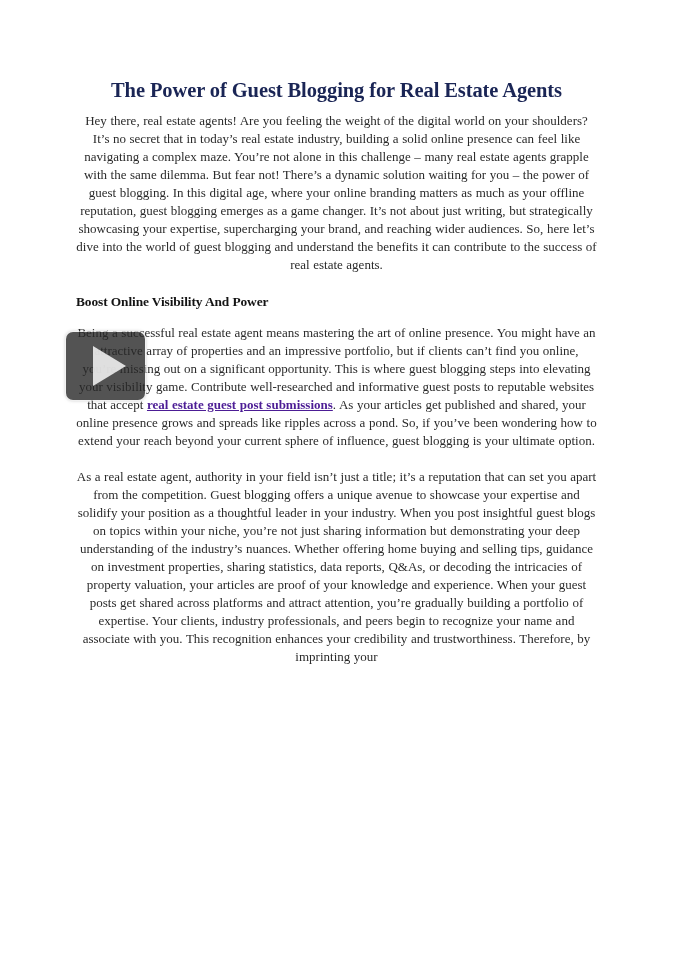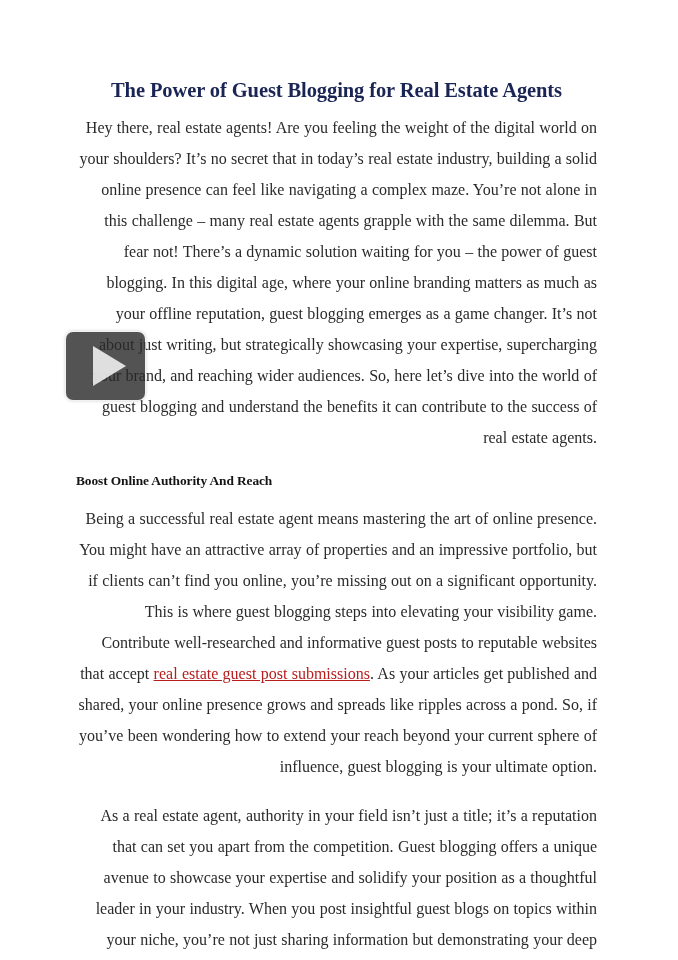--- a/index.html
+++ b/index.html
@@ -38,41 +38,41 @@
     line-height: 1.25;
     color: #1a2555;
     letter-spacing: -0.1px;
     margin: 0 0 8px 0;
     text-align: center;
     white-space: nowrap;
   }
 
   p.para {
     font-family: "Liberation Serif", "DejaVu Serif", serif;
-    font-size: 16px;
-    line-height: 31px;
+    font-size: 13px;
+    line-height: 18px;
     color: #2a2a2a;
     margin: 0 0 18px 0;
-    text-align: right;
+    text-align: center;
     word-spacing: 0.3px;
   }
 
   h2.section-heading {
     font-family: "Liberation Serif", "DejaVu Serif", serif;
     font-size: 13.4px;
     font-weight: bold;
     line-height: 20px;
     color: #141414;
     margin: 0 0 12px 0;
     letter-spacing: -0.1px;
   }
 
   a.inline-link {
-    color: #b91c1c;
-    font-weight: normal;
+    color: #4c1d95;
+    font-weight: bold;
     text-decoration: underline;
   }
 
   
   .video-overlay {
     position: absolute;
     left: 66px;
     top: 332px;
     width: 79px;
     height: 68px;
@@ -99,21 +99,21 @@
 <body>
 
 <div class="page">
 
   <div class="doc-body">
 
     <h1 class="doc-title">The Power of Guest Blogging for Real Estate Agents</h1>
 
     <p class="para">Hey there, real estate agents! Are you feeling the weight of the digital world on your shoulders? It’s no secret that in today’s real estate industry, building a solid online presence can feel like navigating a complex maze. You’re not alone in this challenge – many real estate agents grapple with the same dilemma. But fear not! There’s a dynamic solution waiting for you – the power of guest blogging. In this digital age, where your online branding matters as much as your offline reputation, guest blogging emerges as a game changer. It’s not about just writing, but strategically showcasing your expertise, supercharging your brand, and reaching wider audiences. So, here let’s dive into the world of guest blogging and understand the benefits it can contribute to the success of real estate agents.</p>
 
-    <h2 class="section-heading">Boost Online Authority And Reach</h2>
+    <h2 class="section-heading">Boost Online Visibility And Power</h2>
 
     <p class="para"><span>Being a successful real estate agent means mastering the art of online presence. You might have an attractive array of properties and an impressive portfolio, but if clients can’t find you online, you’re missing out on a significant opportunity. This is where guest blogging steps into elevating your visibility game. Contribute well-researched and informative guest posts to reputable websites that accept </span><a class="inline-link" href="#">real estate guest post submissions</a><span>. As your articles get published and shared, your online presence grows and spreads like ripples across a pond. So, if you’ve been wondering how to extend your reach beyond your current sphere of influence, guest blogging is your ultimate option.</span></p>
 
 
     <p class="para">As a real estate agent, authority in your field isn’t just a title; it’s a reputation that can set you apart from the competition. Guest blogging offers a unique avenue to showcase your expertise and solidify your position as a thoughtful leader in your industry. When you post insightful guest blogs on topics within your niche, you’re not just sharing information but demonstrating your deep understanding of the industry’s nuances. Whether offering home buying and selling tips, guidance on investment properties, sharing statistics, data reports, Q&amp;As, or decoding the intricacies of property valuation, your articles are proof of your knowledge and experience. When your guest posts get shared across platforms and attract attention, you’re gradually building a portfolio of expertise. Your clients, industry professionals, and peers begin to recognize your name and associate with you. This recognition enhances your credibility and trustworthiness. Therefore, by imprinting your</p>
 
   </div>
 
   <div class="video-overlay">
     <span class="play-triangle"></span>

